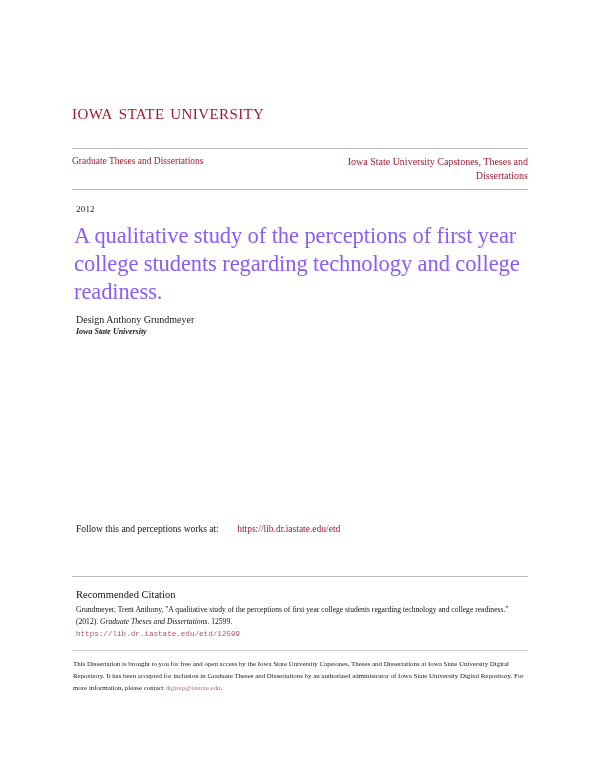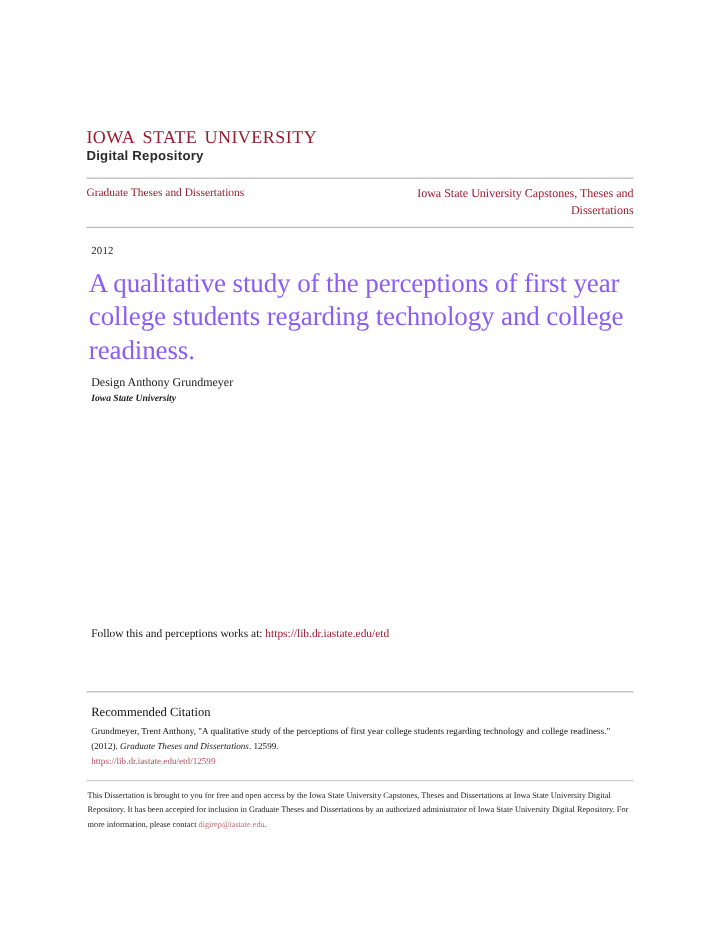--- a/index.html
+++ b/index.html
@@ -126,20 +126,21 @@
     left: 76px;
     top: 522px;
     width: 450px;
     font-size: 9.5px;
     line-height: 1.55;
     color: #141414;
   }
   .follow a.plainlink {
     color: #9b1b30;
     text-decoration: none;
+    margin-left: 16px;
   }
   .disciplines {
     position: absolute;
     left: 76px;
     top: 539px;
     width: 450px;
     font-size: 9.5px;
     line-height: 1.6;
     color: #141414;
   }
@@ -184,20 +185,21 @@
   }
   .cite-body em {
     font-style: italic;
   }
   .cite-link {
     display: block;
     margin-top: 1px;
     color: #b0505c;
     text-decoration: none;
     font-size: 7.6px;
+    font-family: Liberation Mono, monospace;
   }
 
   
   .rule-footer {
     position: absolute;
     left: 72px;
     top: 650px;
     width: 456px;
     height: 0;
     border-top: 1px solid #cfcfcf;
@@ -216,21 +218,20 @@
     text-decoration: none;
   }
 </style>
 </head>
 <body>
 
 <div class="page">
 
   <div class="masthead">
     <div class="logo-wordmark">Iowa State University</div>
-    <div class="logo-sub">Digital Repository</div>
   </div>
 
   <div class="headerbar">
     <div class="header-left">Graduate Theses and Dissertations</div>
     <div class="header-right">Iowa State University Capstones, Theses and Dissertations</div>
   </div>
 
   <div class="year">2012</div>
 
   <div class="title">A qualitative study of the perceptions of first year college students regarding technology and college readiness.</div>

